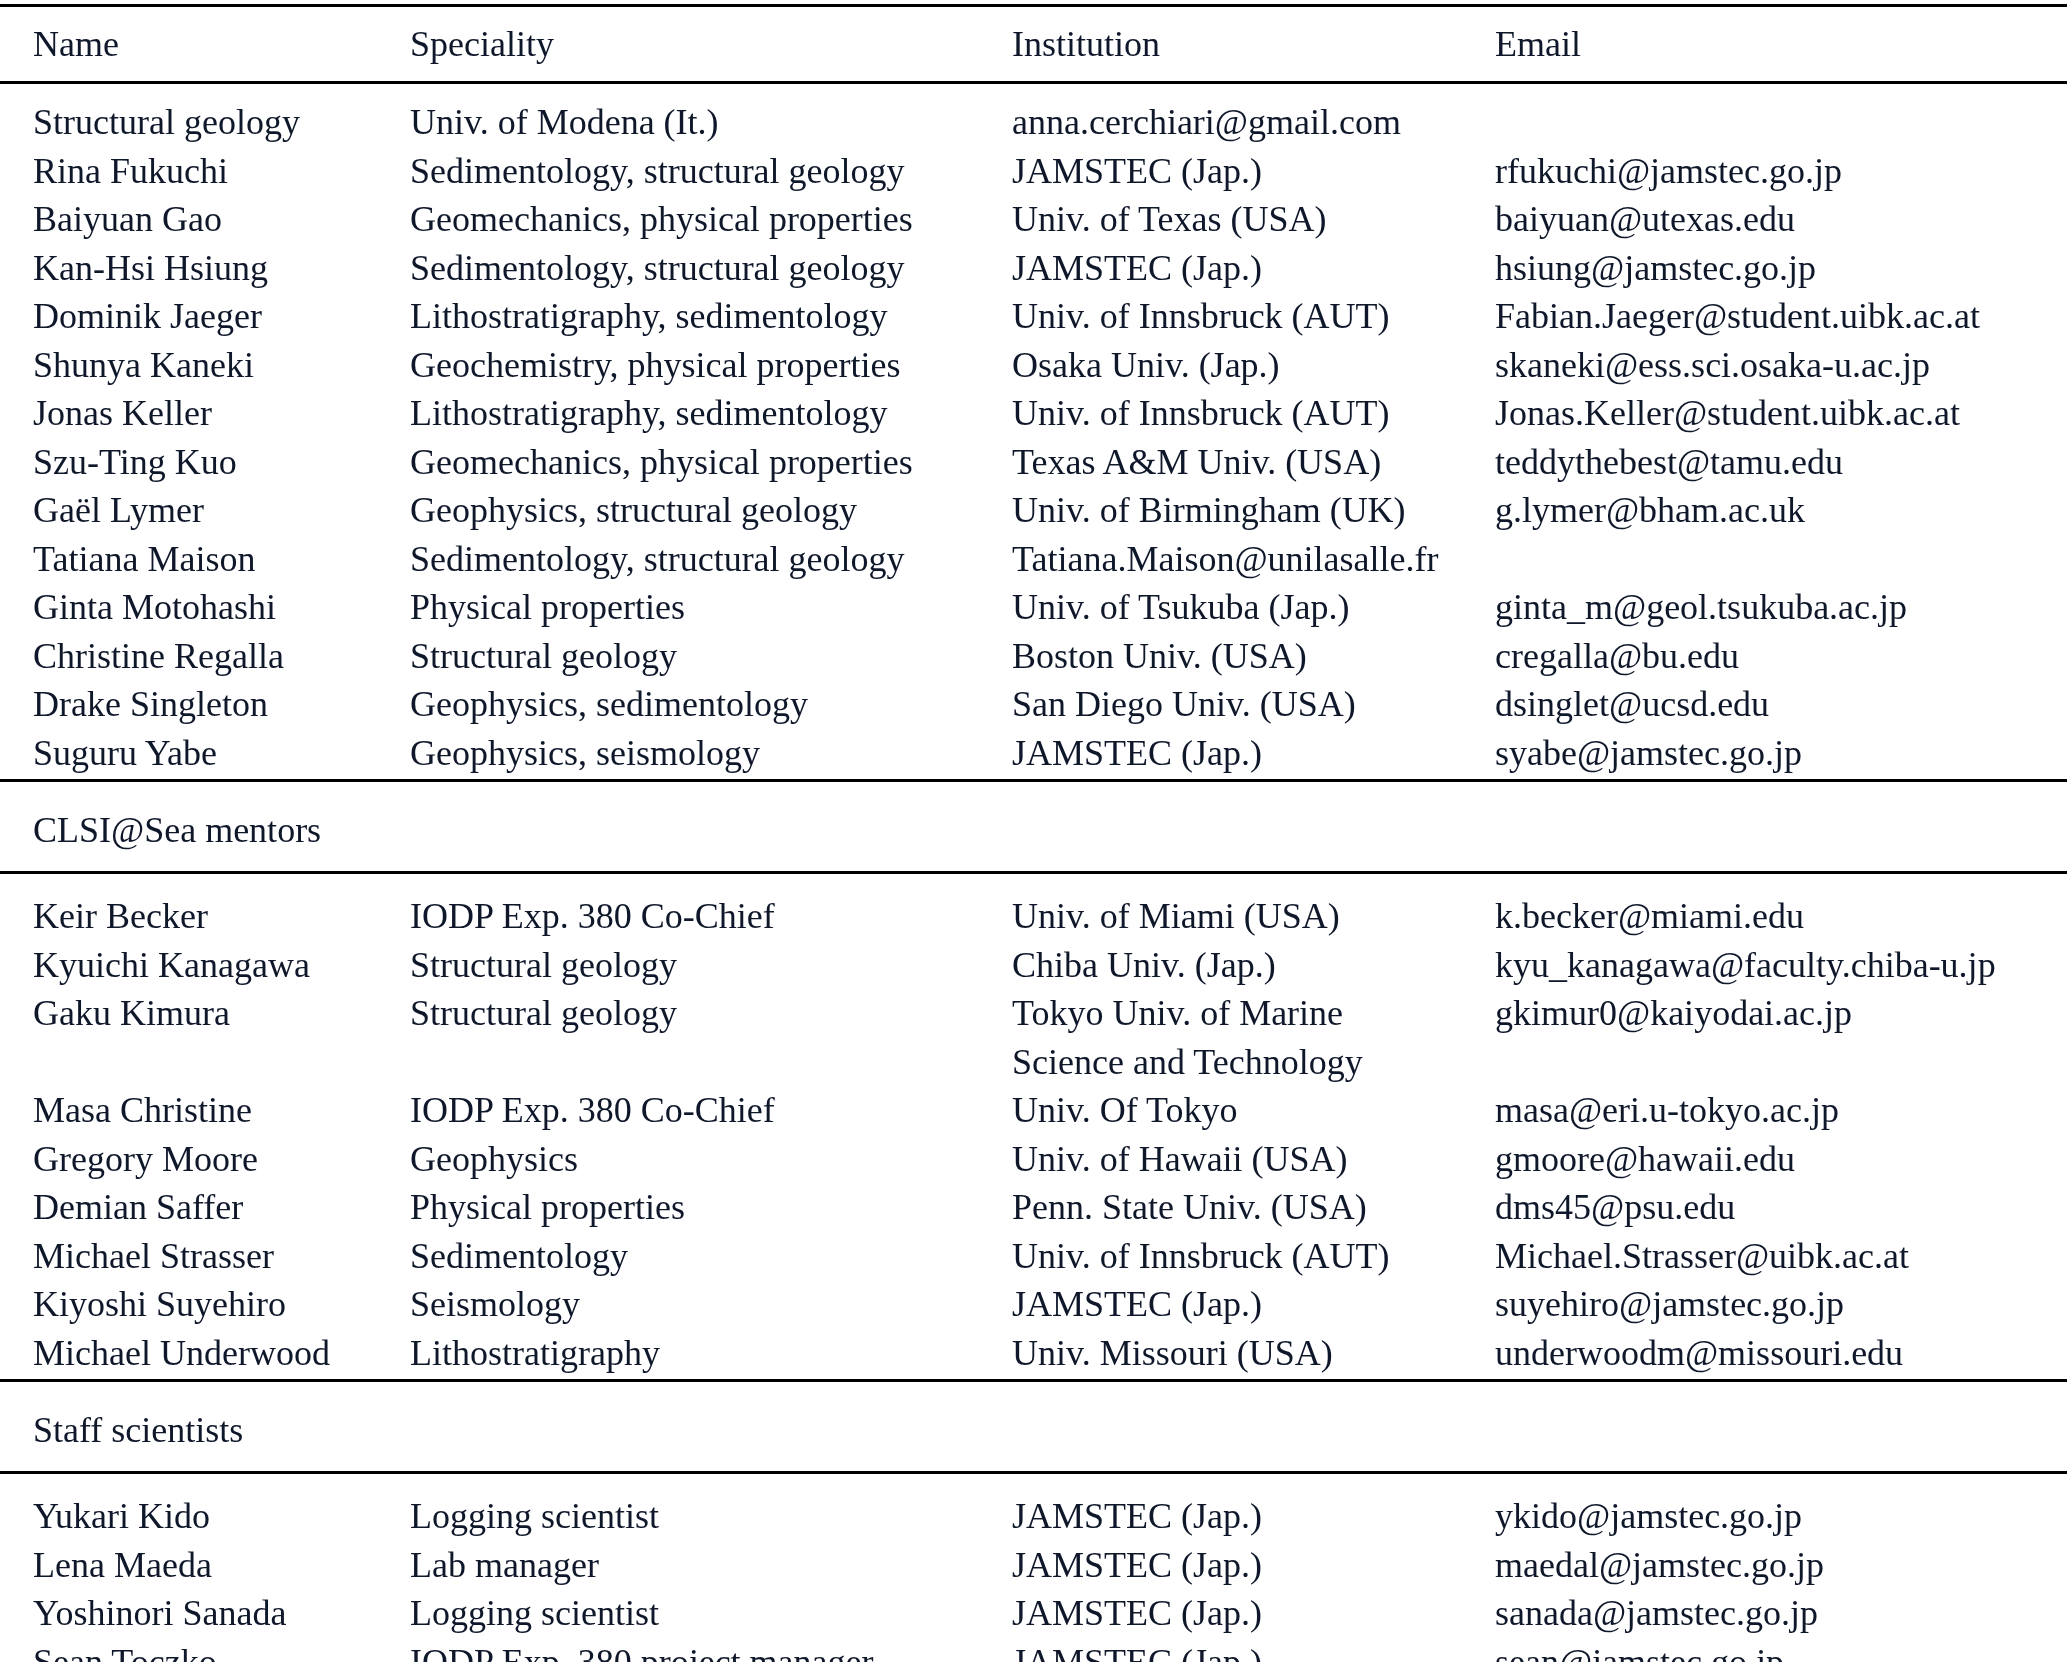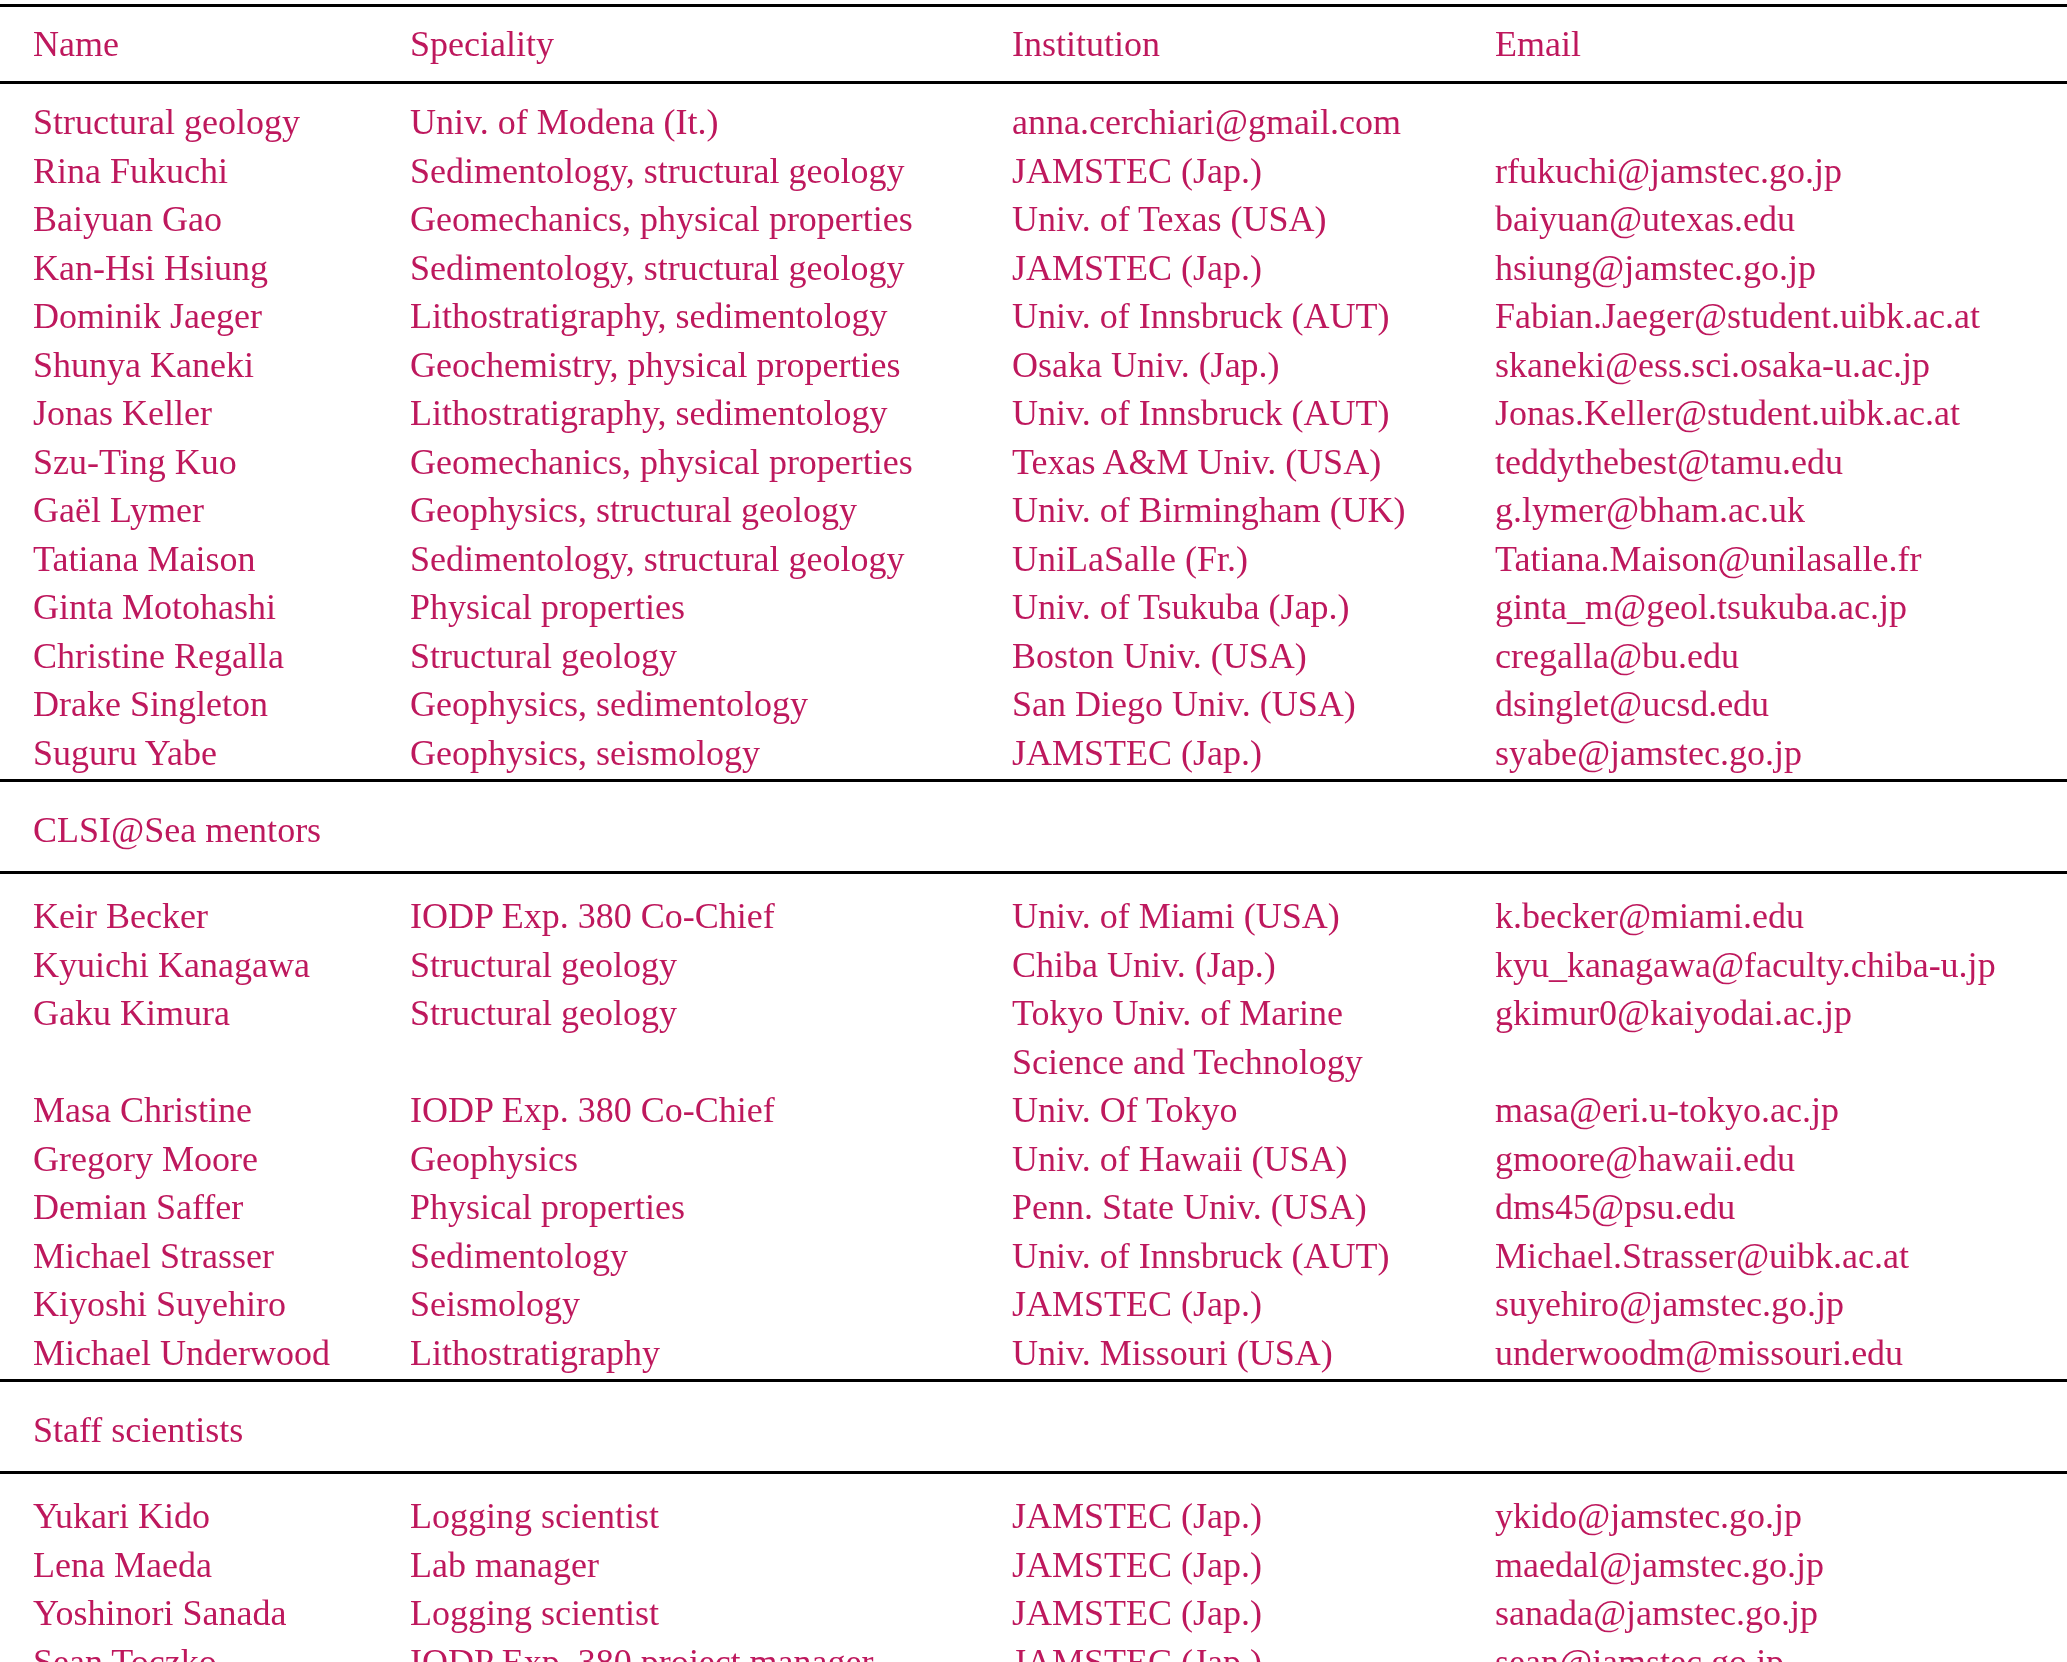--- a/index.html
+++ b/index.html
@@ -7,21 +7,21 @@
     padding: 0;
     background: #ffffff;
   }
   .doc {
     position: relative;
     width: 2067px;
     height: 1662px;
     box-sizing: border-box;
     padding-top: 4px;
     background: #ffffff;
-    color: #be185d;
+    color: #0f172a;
     font-family: "Liberation Serif", "DejaVu Serif", serif;
     font-size: 36px;
     overflow: hidden;
   }
   .rule {
     height: 3px;
     background: #000000;
     width: 100%;
   }
   .row {
@@ -124,21 +124,20 @@
         </div>
         <div class="row">
           <div class="cell name">Gaël Lymer</div>
           <div class="cell speciality">Geophysics, structural geology</div>
           <div class="cell institution">Univ. of Birmingham (UK)</div>
           <div class="cell email">g.lymer@bham.ac.uk</div>
         </div>
         <div class="row">
           <div class="cell name">Tatiana Maison</div>
           <div class="cell speciality">Sedimentology, structural geology</div>
-          <div class="cell institution">UniLaSalle (Fr.)</div>
           <div class="cell email">Tatiana.Maison@unilasalle.fr</div>
         </div>
         <div class="row">
           <div class="cell name">Ginta Motohashi</div>
           <div class="cell speciality">Physical properties</div>
           <div class="cell institution">Univ. of Tsukuba (Jap.)</div>
           <div class="cell email">ginta_m@geol.tsukuba.ac.jp</div>
         </div>
         <div class="row">
           <div class="cell name">Christine Regalla</div>

